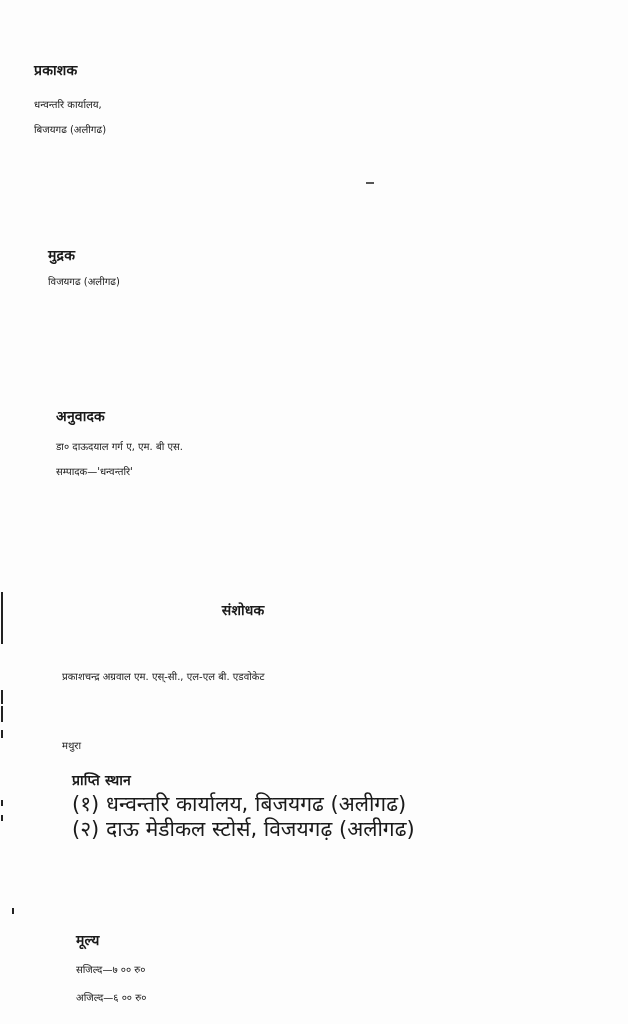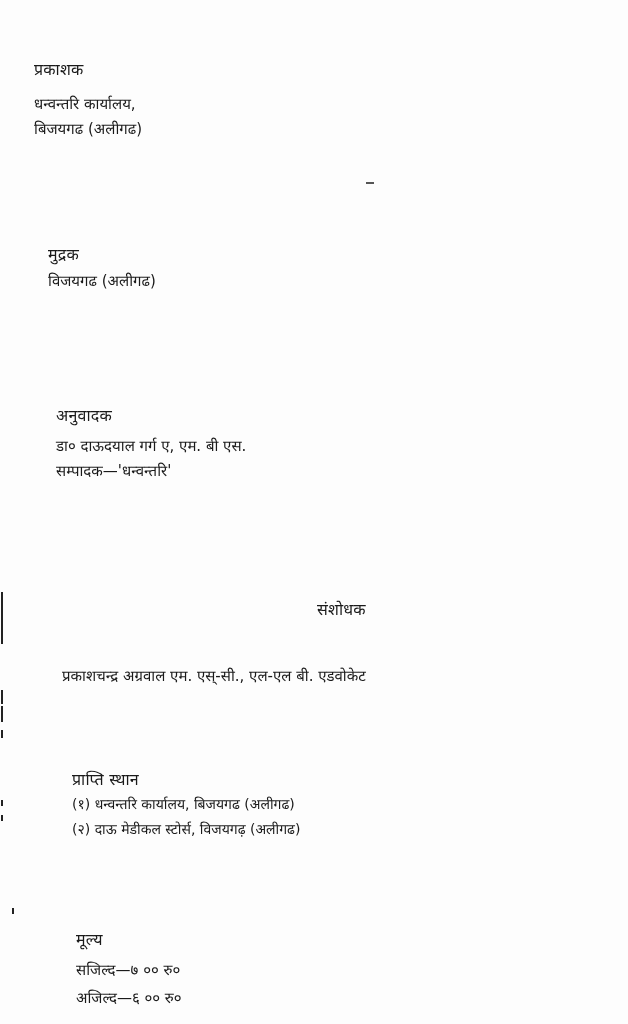--- a/index.html
+++ b/index.html
@@ -17,46 +17,46 @@
     }
     .page {
       position: absolute;
       inset: 0;
       background: #fdfdfd;
     }
     .block {
       position: absolute;
     }
     .block .label {
-      font-size: 16px;
-      font-weight: normal;
+      font-size: 14px;
+      font-weight: bold;
       line-height: 20px;
       margin-bottom: 6px;
       letter-spacing: 0.2px;
     }
     .block .line {
-      font-size: 15px;
+      font-size: 10px;
       line-height: 23px;
       white-space: nowrap;
     }
     #publisher { left: 34px; top: 60px; }
     #publisher .label { margin-bottom: 12px; }
     #publisher .line { line-height: 25px; }
     #printer { left: 48px; top: 245px; }
     #printer .label { margin-bottom: 4px; }
     #printer .line { line-height: 25px; }
     #translator { left: 56px; top: 406px; }
     #translator .label { margin-bottom: 8px; }
     #translator .line { line-height: 25px; }
     #reviser { left: 62px; top: 600px; }
     #reviser .label { margin-bottom: 18px; text-align: right; }
     #reviser .line { line-height: 25px; margin-top: 44px; }
     #availability { left: 72px; top: 770px; }
     #availability .label { margin-bottom: 2px; }
-    #availability .line { line-height: 25px; font-size: 14px; }
+    #availability .line { line-height: 25px; font-size: 21px; }
     #price { left: 76px; top: 930px; }
     #price .label { margin-bottom: 6px; }
     #price .line { line-height: 28px; }
 
     .speck {
       position: absolute;
       background: #333;
     }
     .dash-mark { left: 366px; top: 182px; width: 8px; height: 2px; background:#555; }
     .edge-mark { width: 2px; left: 1px; background: #222; }
@@ -79,20 +79,21 @@
 
   <div class="block" id="translator">
     <div class="label">अनुवादक</div>
     <div class="line">डा० दाऊदयाल गर्ग ए, एम. बी एस.</div>
     <div class="line">सम्पादक—'धन्वन्तरि'</div>
   </div>
 
   <div class="block" id="reviser">
     <div class="label">संशोधक</div>
     <div class="line">प्रकाशचन्द्र अग्रवाल एम. एस्-सी., एल-एल  बी. एडवोकेट</div>
+    <div class="line">मथुरा</div>
   </div>
 
   <div class="block" id="availability">
     <div class="label">प्राप्ति स्थान</div>
     <div class="line">(१) धन्वन्तरि कार्यालय, बिजयगढ (अलीगढ)</div>
     <div class="line">(२) दाऊ मेडीकल स्टोर्स, विजयगढ़ (अलीगढ)</div>
   </div>
 
   <div class="block" id="price">
     <div class="label">मूल्य</div>

